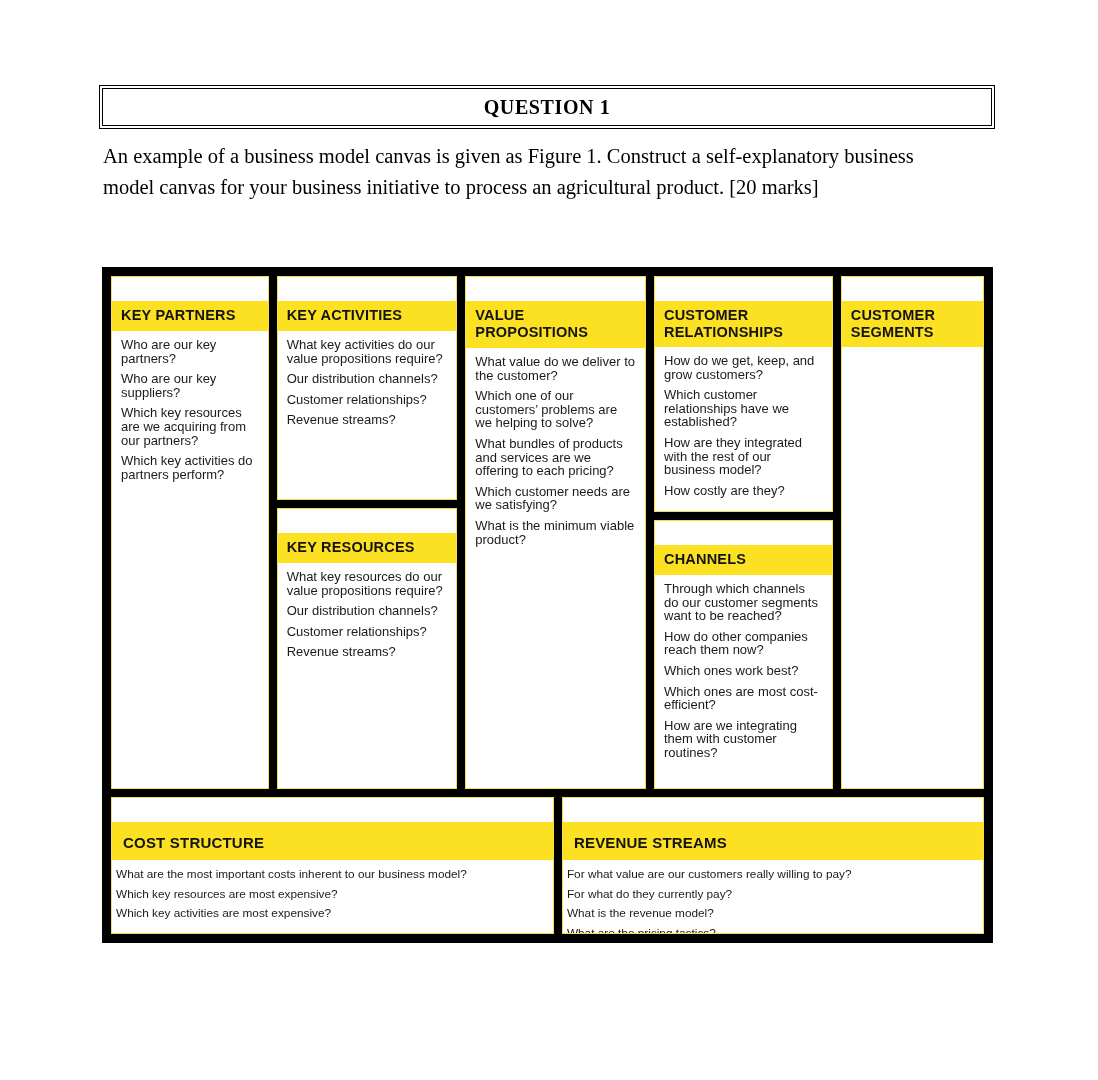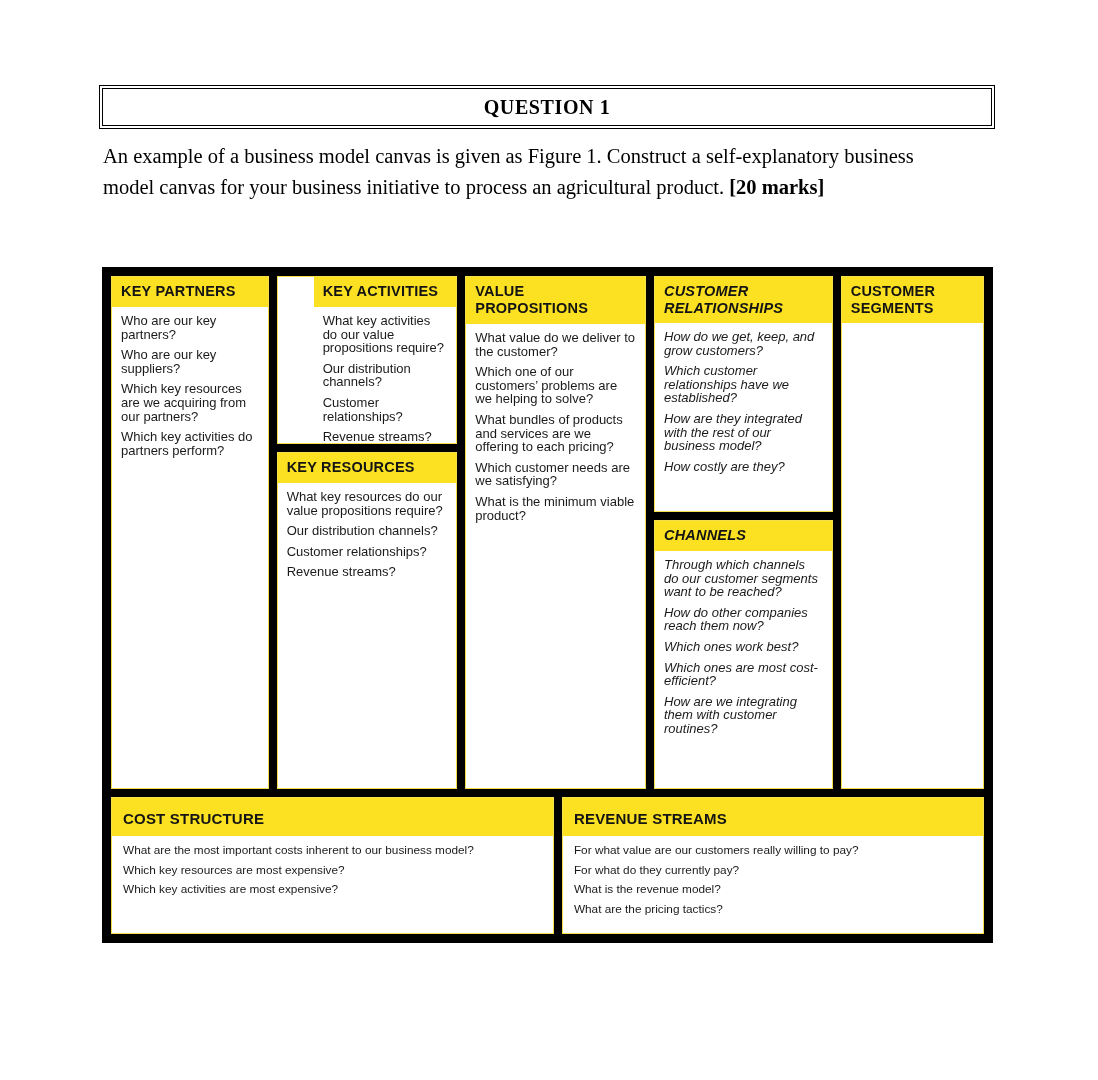--- a/index.html
+++ b/index.html
@@ -46,21 +46,21 @@
     position: absolute;
     left: 103px;
     top: 120px;
     width: 860px;
     font-family: "Liberation Serif", serif;
     font-size: 20.5px;
     line-height: 31px;
     color: #000000;
     text-align: left;
   }
-  .intro b { font-weight: bold; }
+  .intro b { font-weight: normal; }
 
   
   .canvas {
     position: absolute;
     left: 102px;
     top: 267px;
     width: 891px;
     height: 676px;
     background: #000000;
     box-sizing: border-box;
@@ -97,20 +97,21 @@
   .panel-head {
     background: #fbe122;
     color: #141414;
     font-family: "Liberation Sans", sans-serif;
     font-weight: bold;
     font-size: 14.5px;
     letter-spacing: 0.2px;
     line-height: 17px;
     padding: 6px 9px 7px 9px;
     box-sizing: border-box;
+    margin-top: 24px;
   }
   .panel-head.two-line { padding-bottom: 6px; }
   .panel-body {
     flex: 1;
     background: #ffffff;
     padding: 7px 9px 8px 9px;
     box-sizing: border-box;
   }
   .q {
     font-family: "Liberation Sans", sans-serif;
@@ -118,35 +119,35 @@
     line-height: 13.6px;
     color: #1a1a1a;
     margin-bottom: 7px;
   }
   .q:last-child { margin-bottom: 0; }
 
   
   .col-key-partners  { width: 164px; }
   .col-key-act       { width: 188px; }
   .col-value-prop    { width: 188px; }
-  .col-cust-rel      { width: 186px; font-style: italic; }
+  .col-cust-rel      { width: 186px; }
   .col-cust-seg      { width: 149px; }
 
-  .panel-key-activities { height: 168px; padding-left: 36px; }
+  .panel-key-activities { height: 224px; }
   .panel-key-resources  { flex: 1; }
   .panel-cust-rel       { height: 236px; }
   .panel-channels       { flex: 1; }
   .panel-full           { flex: 1; }
 
   
   .col-cost  { width: 447px; }
   .col-rev   { width: 426px; border-radius: 13px; }
   .col-cost .panel, .col-rev .panel { flex: 1; }
   .bottom-head { font-size: 15px; padding: 12px 11px 9px 11px; }
-  .bottom-body { padding: 8px 11px 8px 11px; }
+  .bottom-body { padding: 8px 11px 8px 4px; }
   .bottom-body .q { margin-bottom: 6px; font-size: 11.8px; }
 </style>
 </head>
 <body>
 
 <div class="title-box">
   <span class="title-text">QUESTION 1</span>
 </div>
 
 <p class="intro"><span>An example of a business model canvas is given as Figure 1. Construct a self-explanatory business model canvas for your business initiative to process an agricultural product. </span><b>[20 marks]</b></p>

